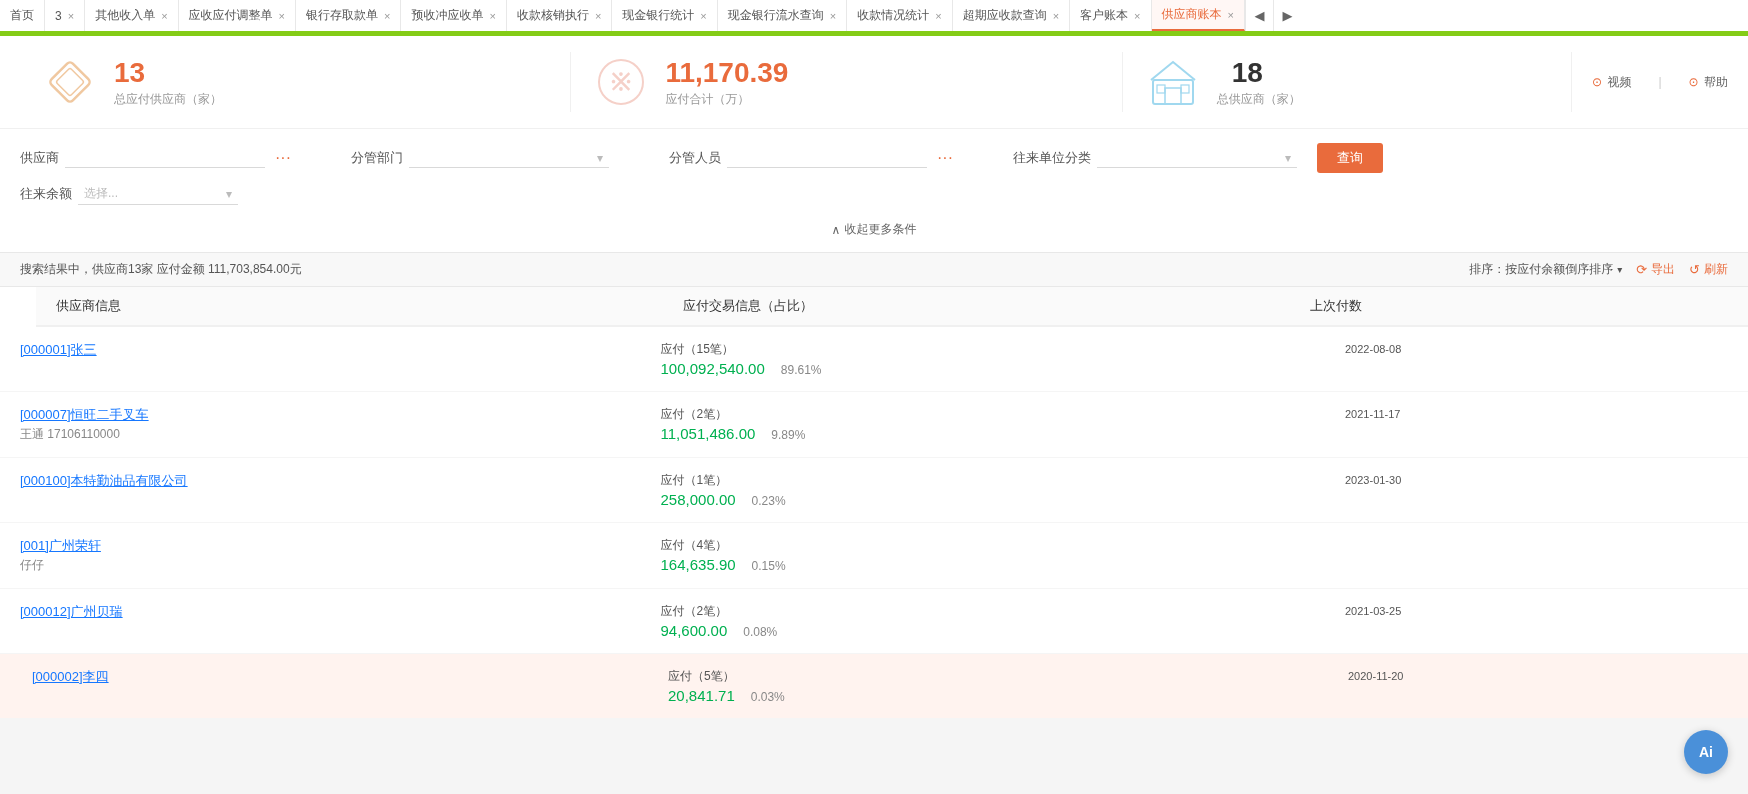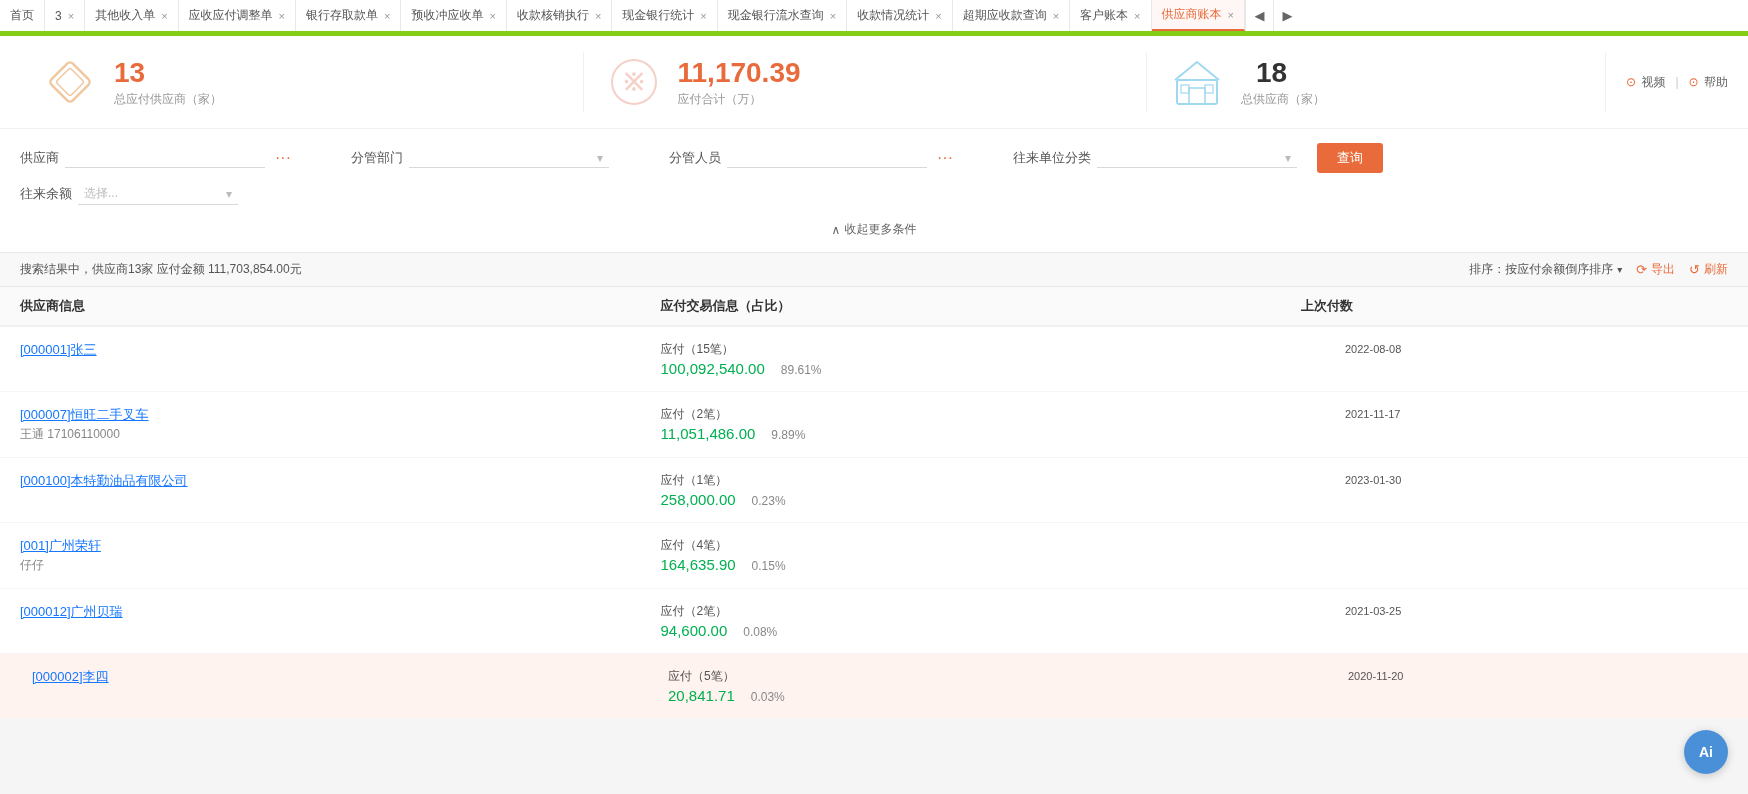--- a/index.html
+++ b/index.html
@@ -79,21 +79,21 @@
       line-height: 1.2;
     }
     .summary-label {
       font-size: 12px;
       color: #999;
       margin-top: 2px;
     }
     .top-right-links {
       display: flex;
       align-items: center;
-      gap: 10px;
+      gap: 27px;
       font-size: 12px;
       color: #666;
       padding-left: 20px;
       flex-shrink: 0;
     }
     .top-right-links span { cursor: pointer; }
     .divider-v { color: #ccc; }
 
     
     .filter-area {
@@ -199,23 +199,24 @@
     .table-area {
       background: #fff;
       margin: 0;
     }
     .table-header {
       display: grid;
       grid-template-columns: 3fr 3fr 2fr;
       padding: 10px 20px;
       border-bottom: 2px solid #f0f0f0;
       font-size: 13px;
-      font-weight: bold;
+      font-weight: normal;
       color: #333;
       background: #fafafa;
+      margin-left: 36px;
     }
     .table-row {
       display: grid;
       grid-template-columns: 3fr 3fr 2fr;
       padding: 14px 20px;
       border-bottom: 1px solid #f5f5f5;
       align-items: start;
     }
     .table-row.highlighted { background: #fff3ef; padding-left: 32px; }
     .supplier-name {

